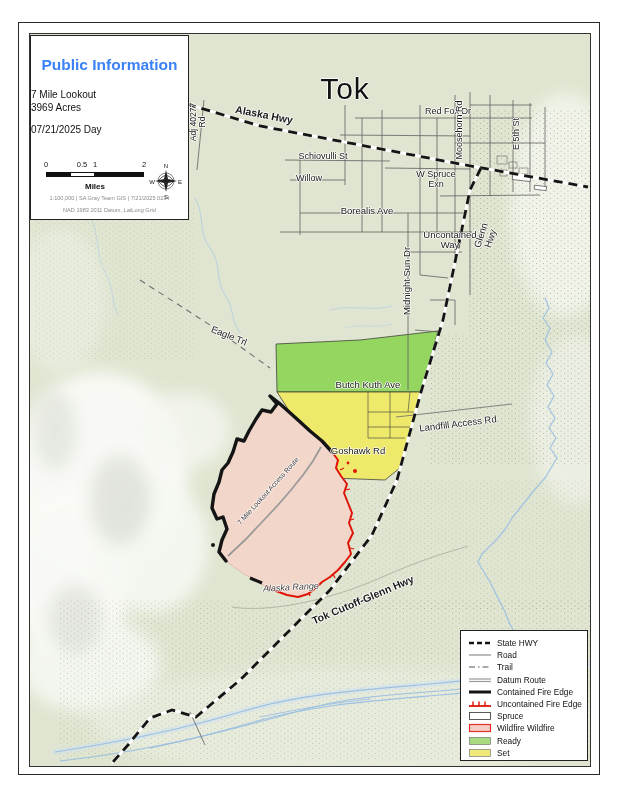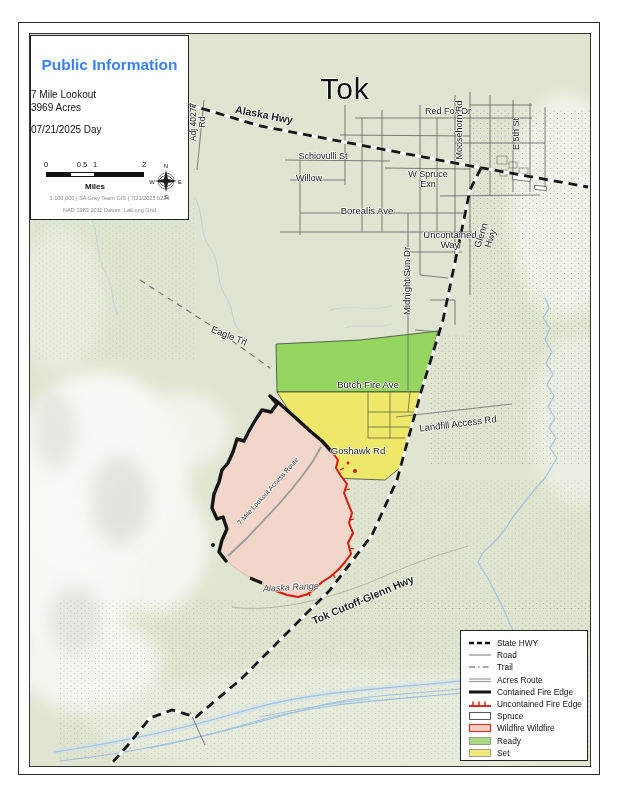--- a/index.html
+++ b/index.html
@@ -189,27 +189,27 @@
     </svg>
 
     <div class="mlabel town" style="left:315px;top:55px;">Tok</div>
     <div class="mlabel" style="left:234px;top:81px;transform:translate(-50%,-50%) rotate(11deg);font-size:10.5px;font-weight:bold;">Alaska Hwy</div>
     <div class="mlabel wrap" style="left:168px;top:88px;width:48px;transform:translate(-50%,-50%) rotate(-90deg);font-size:8.5px;">Adj 40277 Rd</div>
     <div class="mlabel" style="left:418px;top:78px;">Red Fox Dr</div>
     <div class="mlabel" style="left:430px;top:96px;transform:translate(-50%,-50%) rotate(-90deg);">Moosehorn Rd</div>
     <div class="mlabel" style="left:487px;top:100px;transform:translate(-50%,-50%) rotate(-90deg);">E 5th St</div>
     <div class="mlabel" style="left:293px;top:123px;">Schiovulli St</div>
     <div class="mlabel" style="left:279px;top:145px;">Willow</div>
-    <div class="mlabel wrap" style="left:380px;top:146px;width:52px;padding-left:36px;">W Spruce Exn</div>
+    <div class="mlabel wrap" style="left:388px;top:146px;width:52px;padding-left:36px;">W Spruce Exn</div>
     <div class="mlabel" style="left:337px;top:177px;font-size:9.5px;">Borealis Ave</div>
     <div class="mlabel wrap" style="left:420px;top:206px;width:64px;font-size:9.5px;">Uncontained Way</div>
     <div class="mlabel" style="left:377px;top:247px;transform:translate(-50%,-50%) rotate(-90deg);font-size:9.5px;">Midnight Sun Dr</div>
     <div class="mlabel wrap" style="left:456px;top:203px;width:32px;transform:translate(-50%,-50%) rotate(-72deg);font-size:9.5px;">Glenn Hwy</div>
     <div class="mlabel" style="left:199px;top:302px;transform:translate(-50%,-50%) rotate(22deg);font-size:9.5px;">Eagle Trl</div>
-    <div class="mlabel wrap" style="left:338px;top:351px;width:72px;font-size:9.5px;">Butch Fire Ave</div>
+    <div class="mlabel wrap" style="left:338px;top:351px;width:72px;font-size:9.5px;">Butch Kuth Ave</div>
     <div class="mlabel" style="left:428px;top:390px;transform:translate(-50%,-50%) rotate(-7deg);font-size:9.5px;">Landfill Access Rd</div>
     <div class="mlabel wrap" style="left:328px;top:417px;width:56px;font-size:9.5px;">Goshawk Rd</div>
     <div class="mlabel" style="left:238px;top:457px;transform:translate(-50%,-50%) rotate(-48deg);font-size:6.8px;color:#333;">7 Mile Lookout Access Route</div>
     <div class="mlabel" style="left:261px;top:554px;transform:translate(-50%,-50%) rotate(-3deg);font-style:italic;color:#444;">Alaska Range</div>
     <div class="mlabel" style="left:333px;top:566px;transform:translate(-50%,-50%) rotate(-23deg);font-size:10.5px;font-weight:bold;">Tok Cutoff-Glenn Hwy</div>
   </div>
 
   <div class="title-box">
     <div class="tb-title">Public Information</div>
     <div class="tb-sub" style="top:53px;">7 Mile Lookout</div>
@@ -260,21 +260,21 @@
       <svg class="lg-sym" viewBox="0 0 24 10">
           <line x1="1" y1="5" x2="23" y2="5" stroke="#555" stroke-width="1" stroke-dasharray="6 3 1.5 3"></line>
         </svg>
       <span class="lg-label">Trail</span>
     </div>
     <div class="lg-row">
       <svg class="lg-sym" viewBox="0 0 24 10">
           <line x1="1" y1="4" x2="23" y2="4" stroke="#9a9a9a" stroke-width="1.2"></line>
           <line x1="1" y1="6.5" x2="23" y2="6.5" stroke="#9a9a9a" stroke-width="1.2"></line>
         </svg>
-      <span class="lg-label">Acres Route</span>
+      <span class="lg-label">Datum Route</span>
     </div>
     <div class="lg-row">
       <svg class="lg-sym" viewBox="0 0 24 10">
           <line x1="1" y1="5" x2="23" y2="5" stroke="#141414" stroke-width="3"></line>
         </svg>
       <span class="lg-label">Contained Fire Edge</span>
     </div>
     <div class="lg-row">
       <svg class="lg-sym" viewBox="0 0 24 10">
           <line x1="1" y1="7" x2="23" y2="7" stroke="#de1508" stroke-width="1.8"></line>

